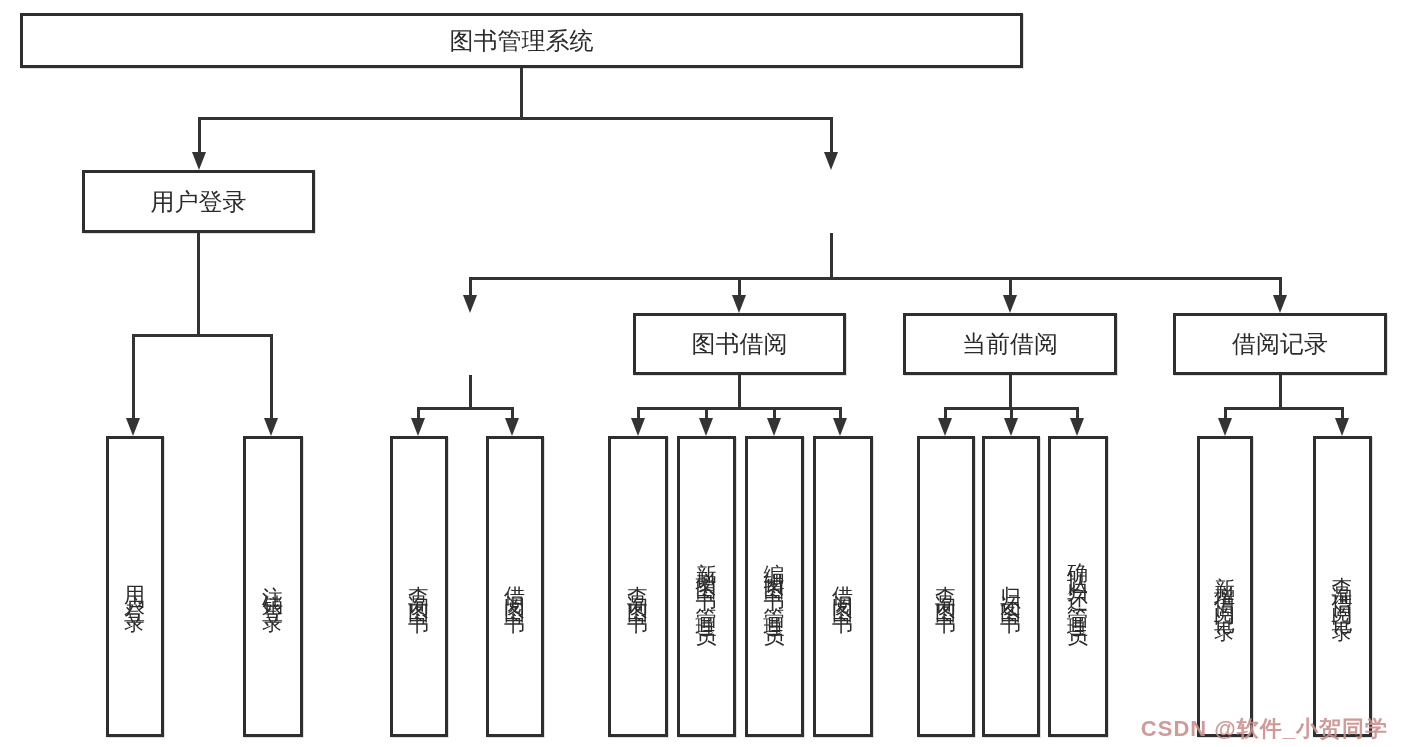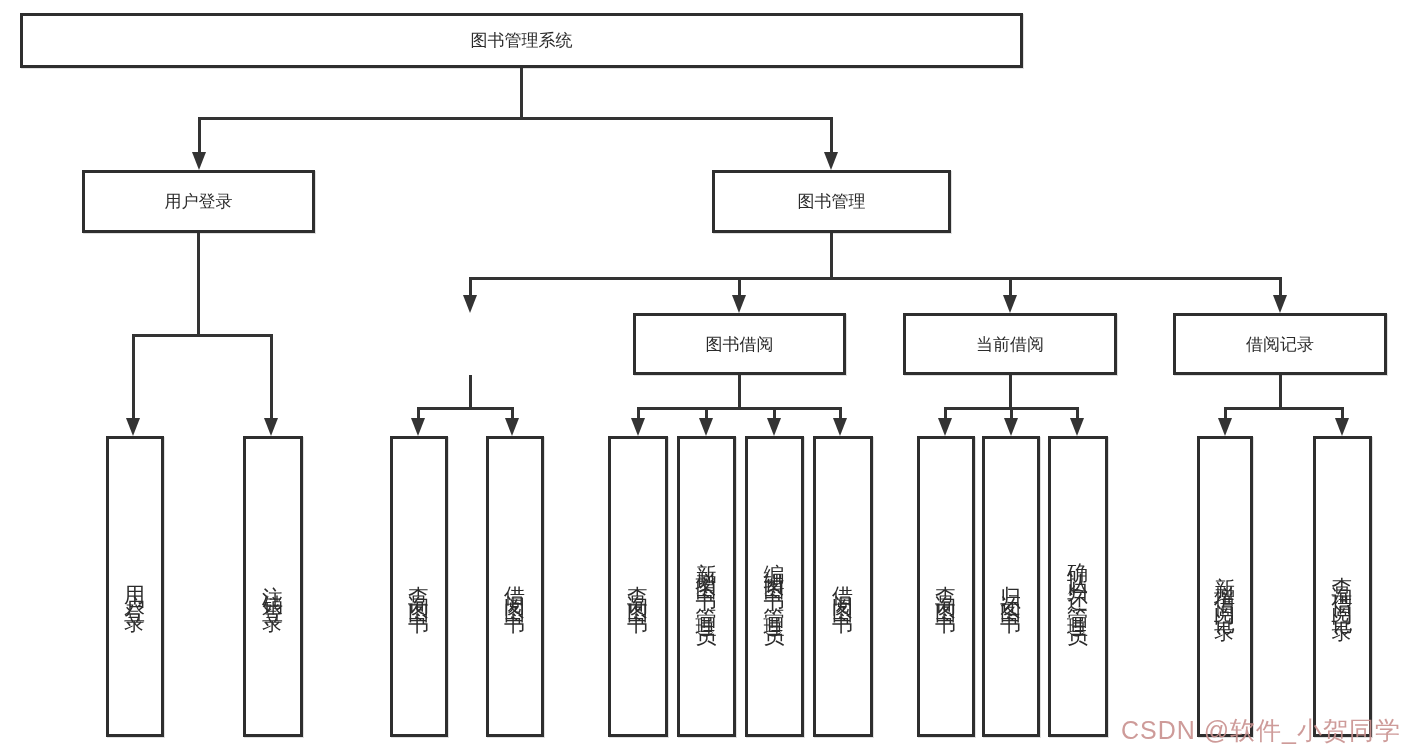--- a/index.html
+++ b/index.html
@@ -23,21 +23,21 @@
   }
   .box{
     position:absolute;
     box-sizing:border-box;
     background:#ffffff;
     border:3px solid var(--border);
     display:flex;
     align-items:center;
     justify-content:center;
     color:var(--text);
-    font-size:17px;
+    font-size:24px;
     text-align:center;
     box-shadow:1px 1px 0 rgba(0,0,0,0.12);
   }
   .leaf{
     font-size:21px;
   }
   .vtext{
     writing-mode:vertical-rl;
     text-orientation:mixed;
     letter-spacing:9px;
@@ -56,49 +56,47 @@
   }
   .arrow{
     position:absolute;
     width:0;height:0;
     border-left:7px solid transparent;
     border-right:7px solid transparent;
     border-top:18px solid var(--line);
   }
   .watermark{
     position:absolute;
-    right:4px;
+    right:17px;
     top:714px;
-    font-size:25px;
+    font-size:22px;
     letter-spacing:1px;
     color:var(--watermark);
     opacity:0.9;
+    font-weight:bold;
   }
 </style>
 </head>
 <body>
 
 <div class="canvas">
 
   <div class="box" style="left:20px;top:13px;width:1003px;height:55px;">
     <span>图书管理系统</span>
   </div>
 
   <div class="vline" style="left:520px;top:68px;height:49px;"></div>
   <div class="hline" style="left:198px;top:117px;width:634px;"></div>
   <div class="vline" style="left:198px;top:117px;height:38px;"></div>
   <div class="arrow" style="left:192px;top:152px;"></div>
   <div class="vline" style="left:830px;top:117px;height:38px;"></div>
   <div class="arrow" style="left:824px;top:152px;"></div>
 
   <div class="box" style="left:82px;top:170px;width:233px;height:63px;">
     <span>用户登录</span>
-  </div>
-  <div class="box" style="left:712px;top:170px;width:239px;height:63px;">
-    <span>图书管理</span>
   </div>
 
   <div class="vline" style="left:197px;top:233px;height:101px;"></div>
   <div class="hline" style="left:132px;top:334px;width:140px;"></div>
   <div class="vline" style="left:132px;top:334px;height:86px;"></div>
   <div class="arrow" style="left:126px;top:418px;"></div>
   <div class="vline" style="left:270px;top:334px;height:86px;"></div>
   <div class="arrow" style="left:264px;top:418px;"></div>
 
   <div class="vline" style="left:830px;top:233px;height:44px;"></div>

